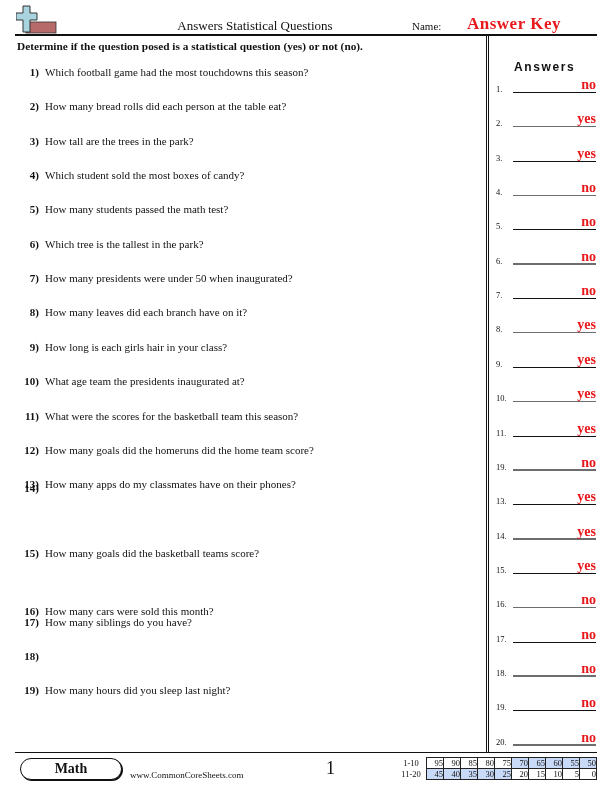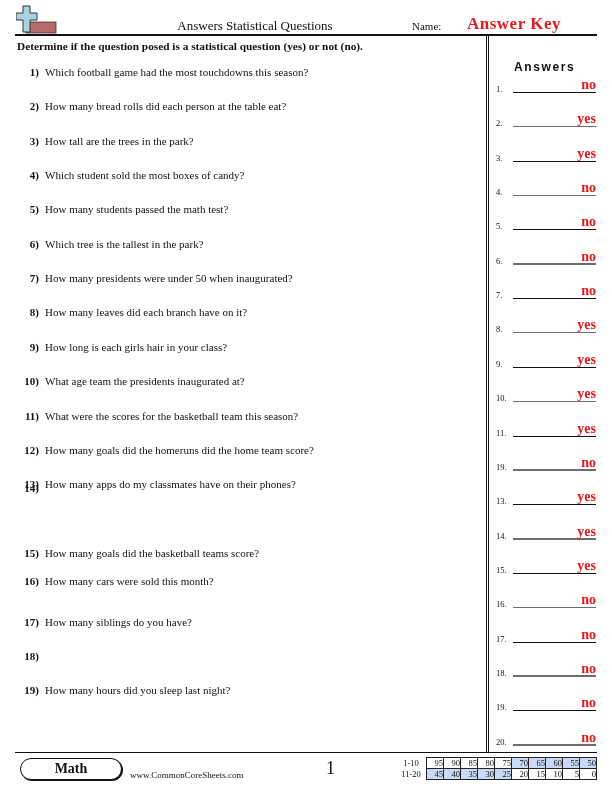--- a/index.html
+++ b/index.html
@@ -116,21 +116,21 @@
       <span class="num">13)</span>
       <span class="text">How many apps do my classmates have on their phones?</span>
     </div>
     <div class="abs q" style="top: 482px;">
       <span class="num">14)</span>
     </div>
     <div class="abs q" style="top: 546.9px;">
       <span class="num">15)</span>
       <span class="text">How many goals did the basketball teams score?</span>
     </div>
-    <div class="abs q" style="top: 575px;">
+    <div class="abs q" style="top: 605px;">
       <span class="num">16)</span>
       <span class="text">How many cars were sold this month?</span>
     </div>
     <div class="abs q" style="top: 615.6px;">
       <span class="num">17)</span>
       <span class="text">How many siblings do you have?</span>
     </div>
     <div class="abs q" style="top: 649.95px;">
       <span class="num">18)</span>
     </div>

